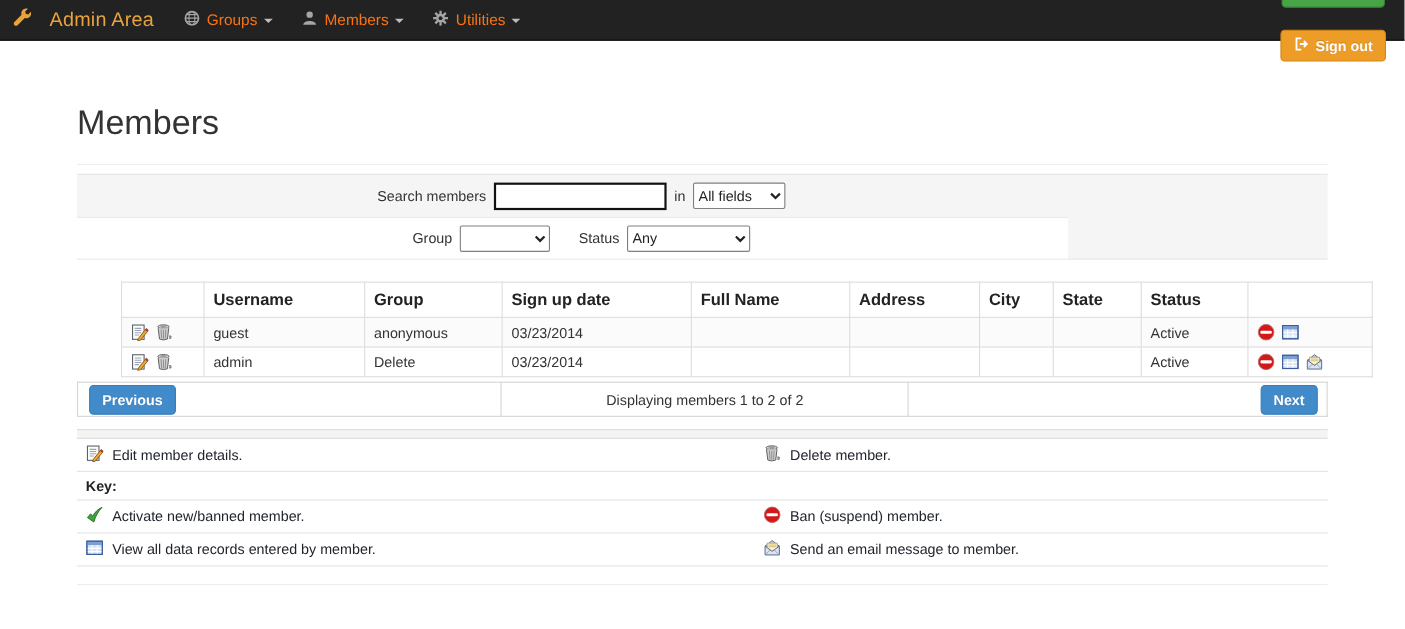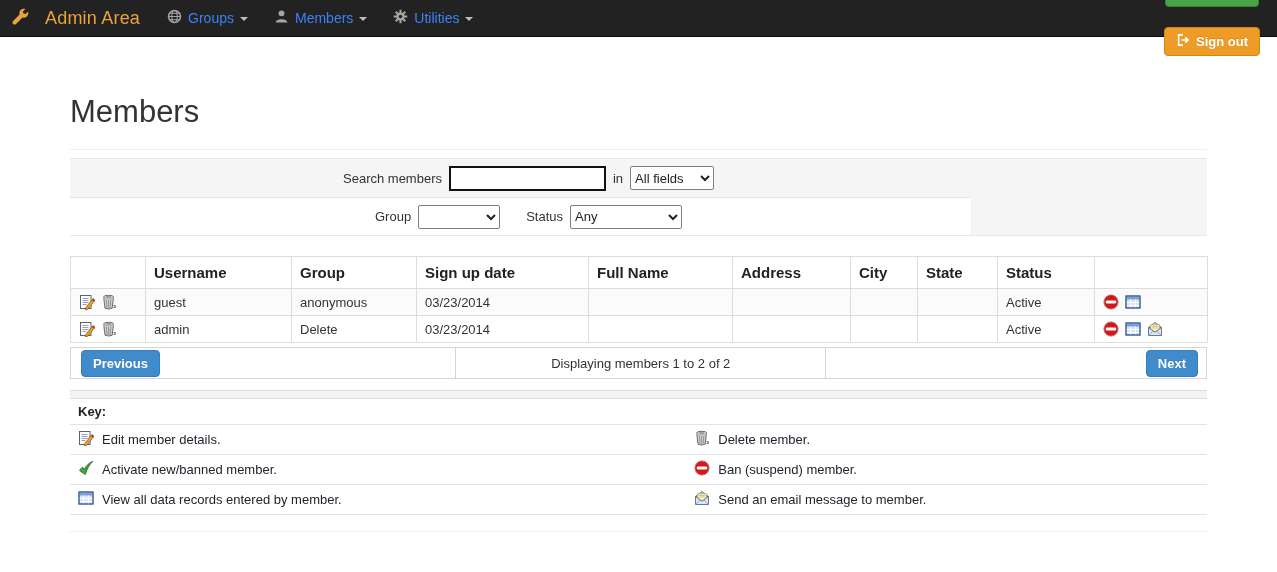--- a/index.html
+++ b/index.html
@@ -3,21 +3,21 @@
 <meta charset="utf-8">
 <style>
   * { box-sizing: border-box; }
   html,body { margin:0; padding:0; background:#fff; font-family:"Liberation Sans","DejaVu Sans",sans-serif; color:#333; }
   body { width:1277px; height:572px; overflow:hidden; }
 
   
   .navbar { height:37px; background:#222; border-bottom:1px solid #090909; display:flex; align-items:center; padding:0 10px; }
   .brand { display:flex; align-items:center; gap:16px; margin:0 14px 0 2px; cursor:pointer; }
   .brand-label { color:#e8a33d; font-size:18px; letter-spacing:.2px; }
-  .nav-item { display:flex; align-items:center; gap:6px; color:#3b82f6; font-size:14px; padding:0 13px; height:37px; cursor:pointer; }
+  .nav-item { display:flex; align-items:center; gap:6px; color:#f97316; font-size:14px; padding:0 13px; height:37px; cursor:pointer; }
   .nav-item svg { opacity:.85; }
   .caret { width:0; height:0; border-left:4px solid transparent; border-right:4px solid transparent; border-top:4px solid #bdbdbd; margin-top:2px; }
   .nav-right { margin-left:auto; display:flex; align-items:center; gap:20px; padding-right:7px;flex-direction:column; }
   .btn { display:inline-flex; align-items:center; gap:6px; border-radius:4px; font-size:13px; font-weight:bold; padding:5px 11px; color:#fff; cursor:pointer; border:1px solid transparent; text-shadow:0 -1px 0 rgba(0,0,0,.15); }
   .btn-green { background:#47a447; border-color:#398439; }
   .btn-orange { background:#ed9c28; border-color:#d58512; }
 
   
   .container { width:1137px; margin:0 auto; }
   h1.page-title { margin:57px 0 19px; font-size:31px; font-weight:normal; color:#333; }
@@ -33,21 +33,21 @@
   input.search-box { width:157px; height:25px; border:2px solid #111; margin:0 7px; padding:2px 5px; font-size:13px; background:#fff; }
   select { height:24px; font-size:13px; border:1px solid #7f7f7f; background:#fff; color:#222; border-radius:2px; }
   .sel-fields { width:84px; margin-left:7px; }
   .sel-group { width:82px; margin-left:7px; }
   .sel-status { width:112px; margin-left:7px; }
   .status-label { margin-left:26px; }
   .search-buttons { flex:1; padding-top:13px; padding-left:2px; }
   .btn-blue { background:#428bca; border:1px solid #357ebd; color:#fff; font-size:13px; font-weight:bold; padding:4px 9px; border-radius:4px; cursor:pointer; text-shadow:0 -1px 0 rgba(0,0,0,.1); margin-right:4px; }
 
   
-  table.members { width:100%; border-collapse:collapse; table-layout:fixed; margin-top:20px; font-size:13px; }
+  table.members { width:100%; border-collapse:collapse; table-layout:fixed; margin-top:20px; font-size:13px;margin-left:40px; }
   table.members th, table.members td { border:1px solid #ddd; padding:5px 8px; text-align:left; overflow:hidden; white-space:nowrap; }
   table.members th { font-size:15px; font-weight:bold; color:#222; padding:7px 8px; background:#fff; }
   table.members tbody tr:nth-child(odd) { background:#fbfbfb; }
   .cell-icons { display:flex; align-items:center; gap:6px; }
   .icon-link { display:inline-flex; cursor:pointer; }
 
   
   table.pager { width:100%; border-collapse:collapse; margin-top:4px; font-size:13px;padding-left:45px; }
   table.pager td { border:1px solid #d5d5d5; height:31px; padding:0 8px; }
   .pager-left { width:33.9%; }
@@ -314,40 +314,40 @@
       <td class="pager-mid">Displaying members 1 to 2 of 2</td>
       <td class="pager-right"><button class="btn-blue" style="padding:5px 11px;margin-right:0;">Next</button></td>
     </tr>
   </tbody>
     </table>
 
   <div class="key-strip"></div>
   <table class="keytab">
     <tbody>
         <tr>
+      <td class="key-left">
+            <span class="key-item">
+        <span><svg width="16" height="16" viewBox="0 0 16 16">
+                  <use href="#i-edit"></use>
+                </svg></span>
+        <span>Edit member details.</span>
+            </span>
+          </td>
+      <td>
+            <span class="key-item">
+        <span><svg width="16" height="16" viewBox="0 0 16 16">
+                  <use href="#i-trash"></use>
+                </svg></span>
+        <span>Delete member.</span>
+            </span>
+          </td>
+    </tr>
+    <tr>
           <td colspan="2" class="key-title">Key:</td>
         </tr>
-    <tr>
-      <td class="key-left">
-            <span class="key-item">
-        <span><svg width="16" height="16" viewBox="0 0 16 16">
-                  <use href="#i-edit"></use>
-                </svg></span>
-        <span>Edit member details.</span>
-            </span>
-          </td>
-      <td>
-            <span class="key-item">
-        <span><svg width="16" height="16" viewBox="0 0 16 16">
-                  <use href="#i-trash"></use>
-                </svg></span>
-        <span>Delete member.</span>
-            </span>
-          </td>
-    </tr>
     <tr>
       <td class="key-left">
             <span class="key-item">
         <span><svg width="16" height="16" viewBox="0 0 16 16">
                   <use href="#i-check"></use>
                 </svg></span>
         <span>Activate new/banned member.</span>
             </span>
           </td>
       <td>

